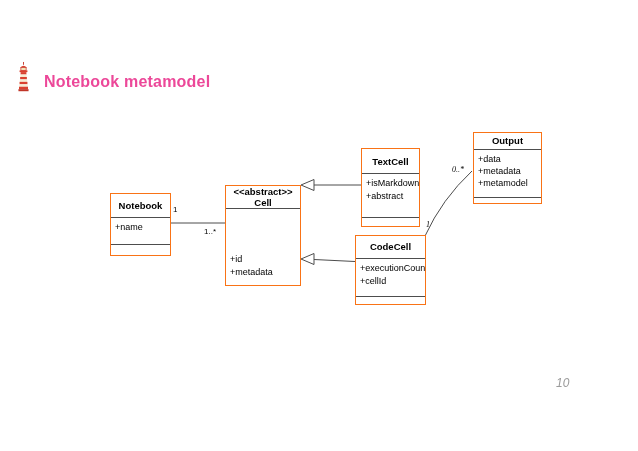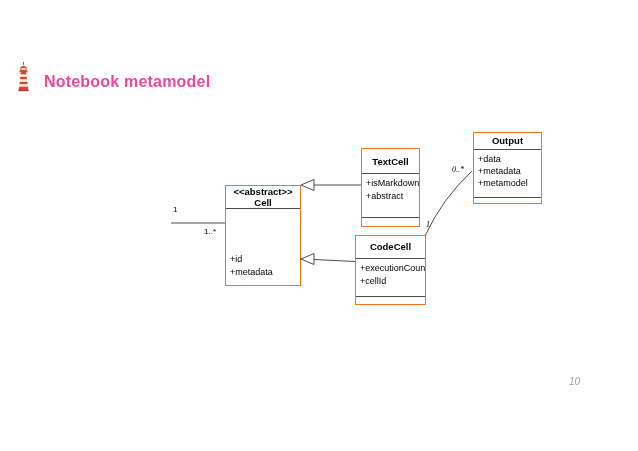--- a/index.html
+++ b/index.html
@@ -31,22 +31,22 @@
     padding:3px 0 8px 4px;font-size:9px;line-height:13px;white-space:nowrap;color:#000;
   }
   .uml-ops{box-sizing:border-box;}
   
   .mult{
     position:absolute;font-size:8px;line-height:9px;color:#000;white-space:nowrap;
   }
   .mult.italic{font-style:italic;font-family:"Liberation Serif",serif;}
   
   .page-number{
-    position:absolute;left:556px;top:376px;width:24px;text-align:right;
-    font-size:10px;color:#9b9b9b;font-style:italic;
+    position:absolute;left:556px;top:376px;width:24px;
+    font-size:12px;color:#9b9b9b;font-style:italic;
   }
 </style>
 </head>
 <body>
 
 <div class="slide">
 
   <svg class="header-icon" width="15" height="31" viewBox="0 0 16 32" aria-hidden="true">
     <line x1="8" y1="0.5" x2="8" y2="3.5" stroke="#c8372a" stroke-width="1"></line>
     <path d="M4.5 6.5 Q8 2.5 11.5 6.5 Z" fill="#d9412f"></path>
@@ -71,20 +71,29 @@
 
       <line x1="314" y1="185" x2="361" y2="185" stroke="#4d4d4d" stroke-width="1"></line>
       <polygon points="301,185 314,179.5 314,190.5" fill="#ffffff" stroke="#4d4d4d" stroke-width="1"></polygon>
 
       <line x1="314" y1="259.5" x2="355" y2="261.5" stroke="#4d4d4d" stroke-width="1"></line>
       <polygon points="301,259 314,253.5 314,264.5" fill="#ffffff" stroke="#4d4d4d" stroke-width="1"></polygon>
 
       <path d="M 425 236 Q 442 199 472 171" fill="none" stroke="#4d4d4d" stroke-width="1"></path>
     </svg>
 
+    <div class="uml-class" style="left:110px;top:193px;width:61px;height:63px;">
+      <div class="uml-title" style="height:24px;">
+        <div>Notebook</div>
+      </div>
+      <div class="uml-attrs">
+        <div>+name</div>
+      </div>
+      <div class="uml-ops" style="height:10px;"></div>
+    </div>
 
     <div class="uml-class" style="left:225px;top:185px;width:76px;height:101px;gap:41px;">
       <div class="uml-title" style="height:35px;">
         <div>&lt;&lt;abstract&gt;&gt;</div>
         <div>Cell</div>
       </div>
       <div class="uml-attrs">
         <div>+id</div>
         <div>+metadata</div>
       </div>

